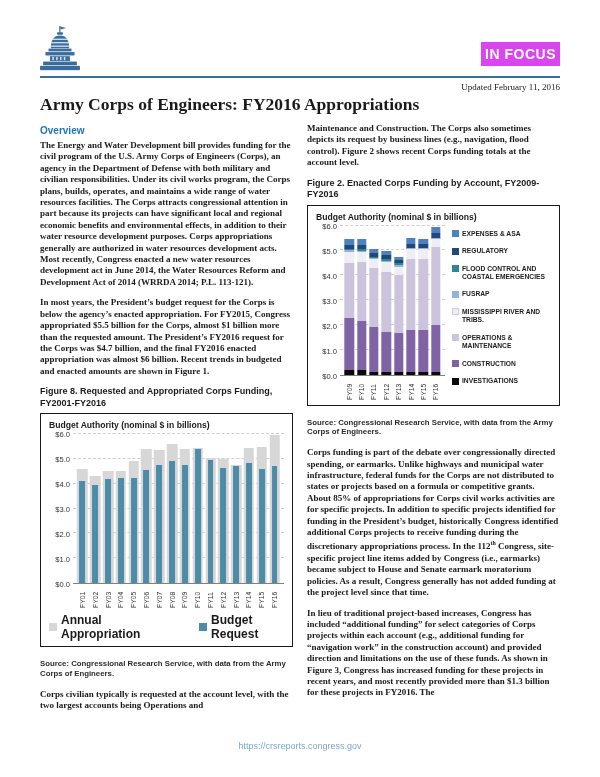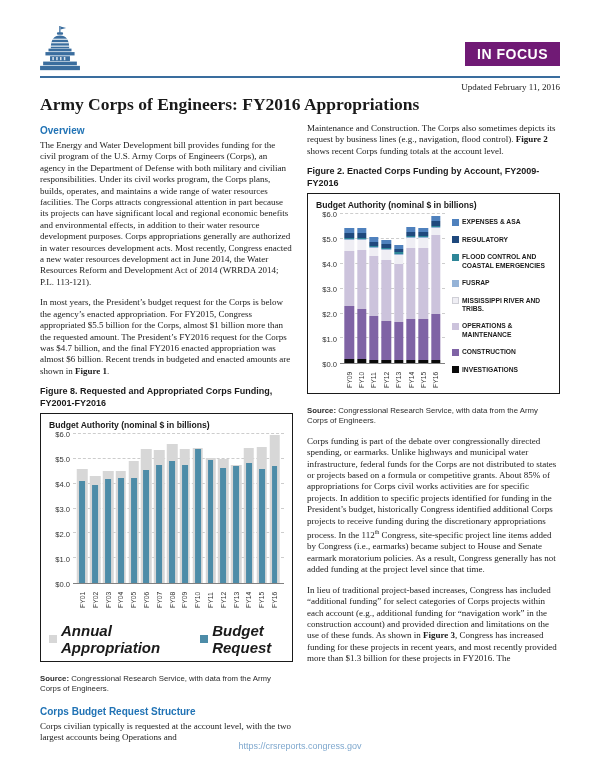--- a/index.html
+++ b/index.html
@@ -9,32 +9,32 @@
     position:relative; padding:26px 40px 0; overflow:hidden;
     font-family:"Liberation Serif", serif; color:#1a1a1a;
   }
   
   .header-row { display:flex; justify-content:space-between; align-items:flex-start; }
   .brand { display:flex; align-items:flex-end; gap:8px; }
   .brand svg { display:block; }
   .org-name { font-family:"Liberation Sans", sans-serif; font-weight:bold; font-style:italic;
               font-size:14px; color:#3A6D9E; letter-spacing:.2px; }
   .tagline  { font-family:"Liberation Sans", sans-serif; font-size:7.6px; color:#3A6D9E; margin-top:2px; }
-  .badge { background:#701a75; color:#fff; font-family:"Liberation Sans", sans-serif;
-           font-weight:bold; font-size:14px; padding:4px 12px; letter-spacing:.5px; margin-top:16px; }
+  .badge { background:#d946ef; color:#fff; font-family:"Liberation Sans", sans-serif;
+           font-weight:bold; font-size:14px; padding:4px 4px; letter-spacing:.5px; margin-top:16px; }
   .rule { border-top:2px solid #3A6D9E; margin-top:4px; }
   .updated { text-align:right; font-size:9px; margin:4px 0 2px; }
   h1 { font-size:17.5px; font-weight:bold; margin:0 0 8px; }
   
   .cols { display:flex; gap:14px; }
   .col { width:253px; }
   h2 { font-family:"Liberation Sans", sans-serif; font-size:10px; color:#2173B5;
        font-weight:bold; margin:2px 0 4px; }
   h2.mt { margin-top:12px; }
-  p { font-size:9px; line-height:11.4px; margin:0 0 9px; }
+  p { font-size:9px; line-height:11.4px; margin:0 0 9px;font-weight:bold; }
   .sup { font-size:6px; vertical-align:super; }
   .figcap { font-family:"Liberation Sans", sans-serif; font-weight:bold; font-size:9px;
             line-height:11.5px; margin:2px 0 4px; }
   .source { font-family:"Liberation Sans", sans-serif; font-size:7.8px; line-height:9.8px;
             color:#2b2b2b; margin:12px 0 10px; }
   
   .figure-box { border:1px solid #1a1a1a; padding:6px 8px 5px; margin-bottom:2px; background:#fff; }
   .chart-title { font-family:"Liberation Sans", sans-serif; font-weight:bold; font-size:8.6px; margin-bottom:4px; }
   .chart-row { display:flex; }
   .yaxis { position:relative; width:24px; height:150px;
@@ -45,22 +45,22 @@
   .bars { position:absolute; left:0; right:0; top:0; bottom:0; display:flex; padding:0 3px; }
   .bar-slot { flex:1; position:relative; height:100%; }
   .bar-back  { position:absolute; bottom:0; left:50%; transform:translateX(-50%); width:82%; }
   .bar-front { position:absolute; bottom:0; left:50%; transform:translateX(-50%); width:46%; }
   .stack { position:absolute; bottom:0; left:50%; transform:translateX(-50%); width:76%;
            height:100%; display:flex; flex-direction:column-reverse; }
   .xlabels { display:flex; padding:0 3px; margin-left:24px; height:24px; }
   .xl { flex:1; display:flex; justify-content:center; }
   .xl span { writing-mode:vertical-rl; transform:rotate(180deg);
              font-family:"Liberation Sans", sans-serif; font-size:6.8px; color:#333; margin-top:2px; }
-  .legend-bottom { display:flex; justify-content:center; gap:40px; margin-top:14px;
-                   font-family:"Liberation Sans", sans-serif; font-weight:bold; font-size:15px;font-style:italic; }
+  .legend-bottom { display:flex; justify-content:center; gap:40px; margin-top:5px;
+                   font-family:"Liberation Sans", sans-serif; font-weight:bold; font-size:12px; }
   .legend-bottom .li { display:flex; align-items:center; gap:4px; }
   .sw { width:8px; height:8px; display:inline-block; flex-shrink:0; }
   .chart2-row { display:flex; }
   .chart-main { flex:1; }
   .legend-right { width:106px; display:flex; flex-direction:column; justify-content:space-between;
                   padding:4px 0 14px 7px; font-family:"Liberation Sans", sans-serif;
                   font-weight:bold; font-size:6.7px; line-height:8.4px; }
   .legend-right .li { display:flex; gap:3px; align-items:flex-start; }
   .legend-right .sw { width:7px; height:7px; margin-top:0.5px; }
   
@@ -258,21 +258,20 @@
             </div>
             <div class="li">
               <div class="sw" style="background: rgb(77, 140, 168);"></div>
               <span>Budget Request</span>
             </div>
           </div>
       </div>
 
       <p class="source"><b>Source:</b><span> Congressional Research Service, with data from the Army Corps of Engineers.</span></p>
 
-      <h2 class="mt">Corps Budget Request Structure</h2>
       <p>Corps civilian typically is requested at the account level, with the two largest accounts being Operations and</p>
     </div>
 
     <div class="col">
       <p><span>Maintenance and Construction. The Corps also sometimes depicts its request by business lines (e.g., navigation, flood control). </span><b>Figure 2</b><span> shows recent Corps funding totals at the account level.</span></p>
 
       <div class="figcap">Figure 2. Enacted Corps Funding by Account, FY2009-FY2016</div>
 
       <div class="figure-box">
         <div class="chart-title">Budget Authority  (nominal $ in billions)</div>

